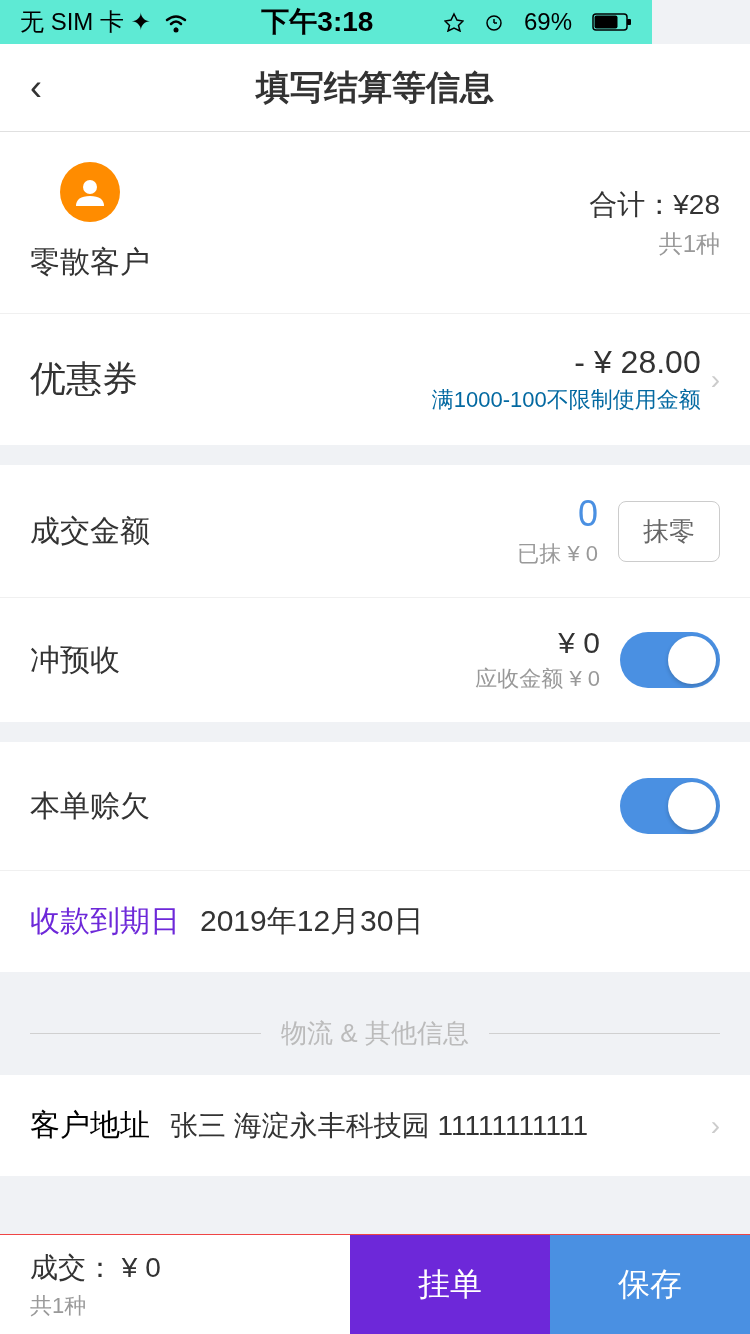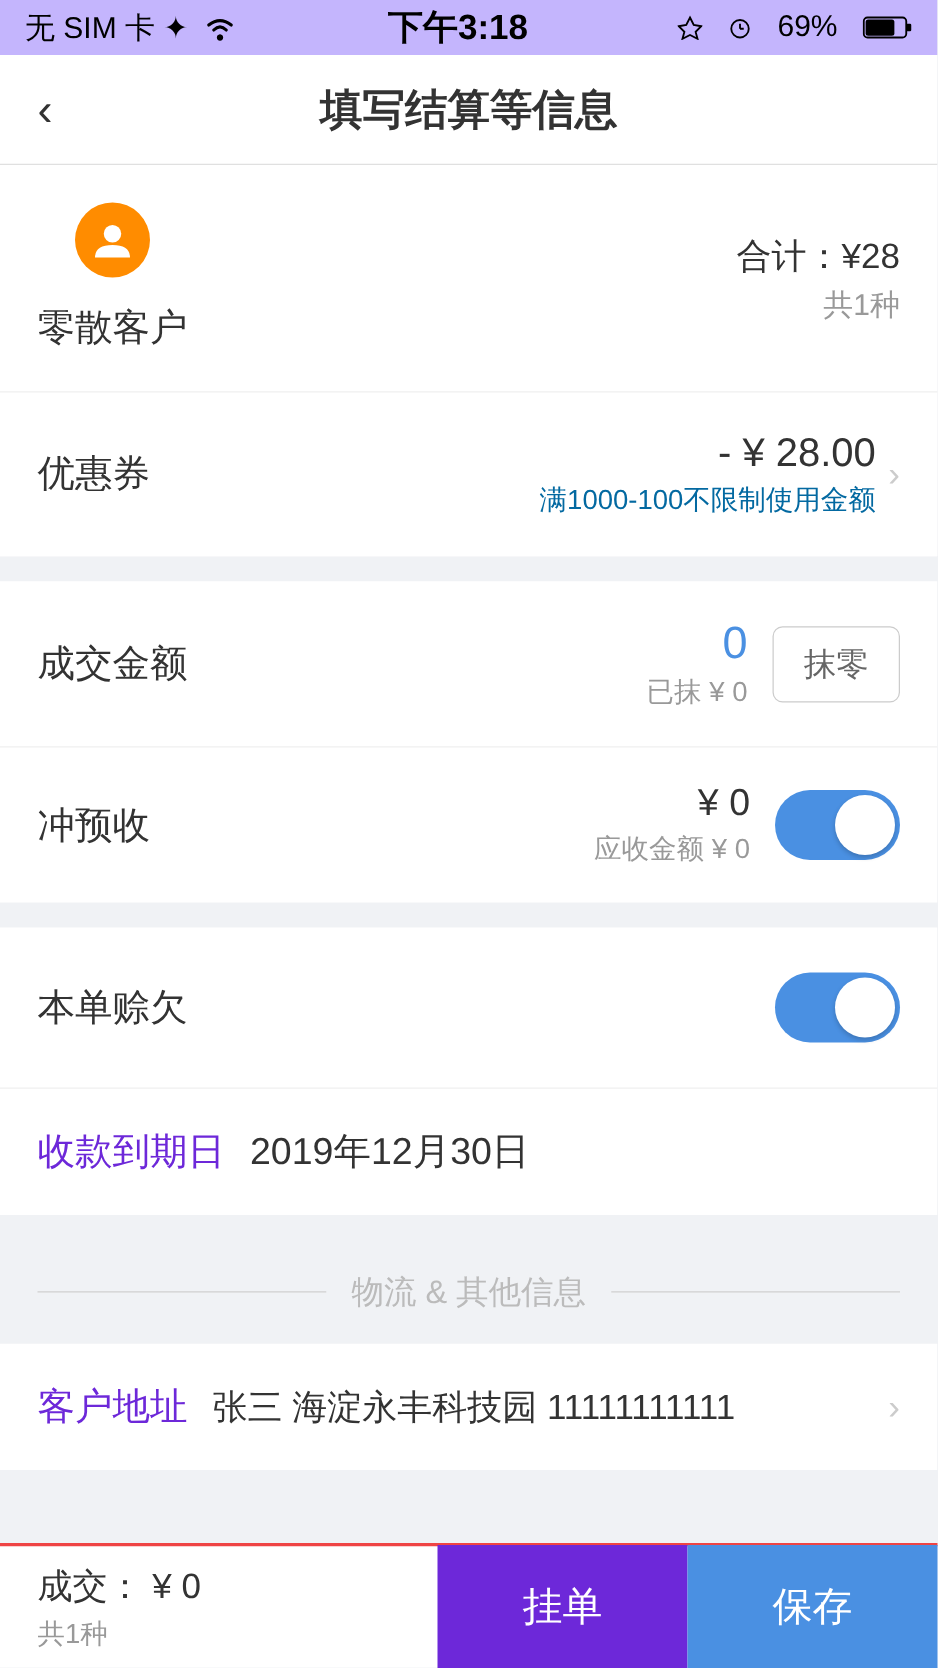--- a/index.html
+++ b/index.html
@@ -9,23 +9,23 @@
       min-height: 1334px;
       background: #f0f2f5;
       font-family: -apple-system, "PingFang SC", "Helvetica Neue", sans-serif;
       font-size: 28px;
       color: #333;
       position: relative;
     }
 
     
     .status-bar {
-      width: 750px;
+      width: 652px;
       height: 44px;
-      background: #c4b5fd;
+      background: #5eead4;
       display: flex;
       align-items: center;
       justify-content: space-between;
       padding: 0 20px;
       font-size: 24px;
       color: #000;
     }
     .status-left { display: flex; align-items: center; gap: 10px; }
     .status-center { font-size: 28px; font-weight: 600; }
     .status-right { display: flex; align-items: center; gap: 20px; font-size: 24px; }
@@ -103,21 +103,21 @@
     
     .coupon-row {
       display: flex;
       align-items: center;
       justify-content: space-between;
       padding: 30px 30px;
       background: #fff;
       border-top: 1px solid #f0f0f0;
     }
     .coupon-label {
-      font-size: 30px;
+      font-size: 36px;
       color: #333;
     }
     .coupon-right {
       display: flex;
       align-items: center;
       gap: 10px;
     }
     .coupon-value-block {
       text-align: right;
     }
@@ -290,41 +290,41 @@
       margin-top: 0;
     }
     .address-row {
       display: flex;
       align-items: center;
       justify-content: space-between;
       padding: 30px 30px;
     }
     .address-label {
       font-size: 30px;
-      color: #6d28d9;
+      color: #000000;
       flex-shrink: 0;
       margin-right: 20px;
     }
     .address-value {
       font-size: 28px;
       color: #333;
       flex: 1;
     }
 
     
     .footer {
       position: fixed;
       bottom: 0;
       left: 0;
       width: 750px;
       height: 100px;
       background: #fff;
       display: flex;
       align-items: center;
-      border-top: 3px solid #ef4444;
+      border-top: 1px solid #ef4444;
     }
     .footer-info {
       flex: 1;
       padding: 0 30px;
     }
     .footer-count {
       font-size: 22px;
       color: #999;
       margin-top: 4px;
     }

